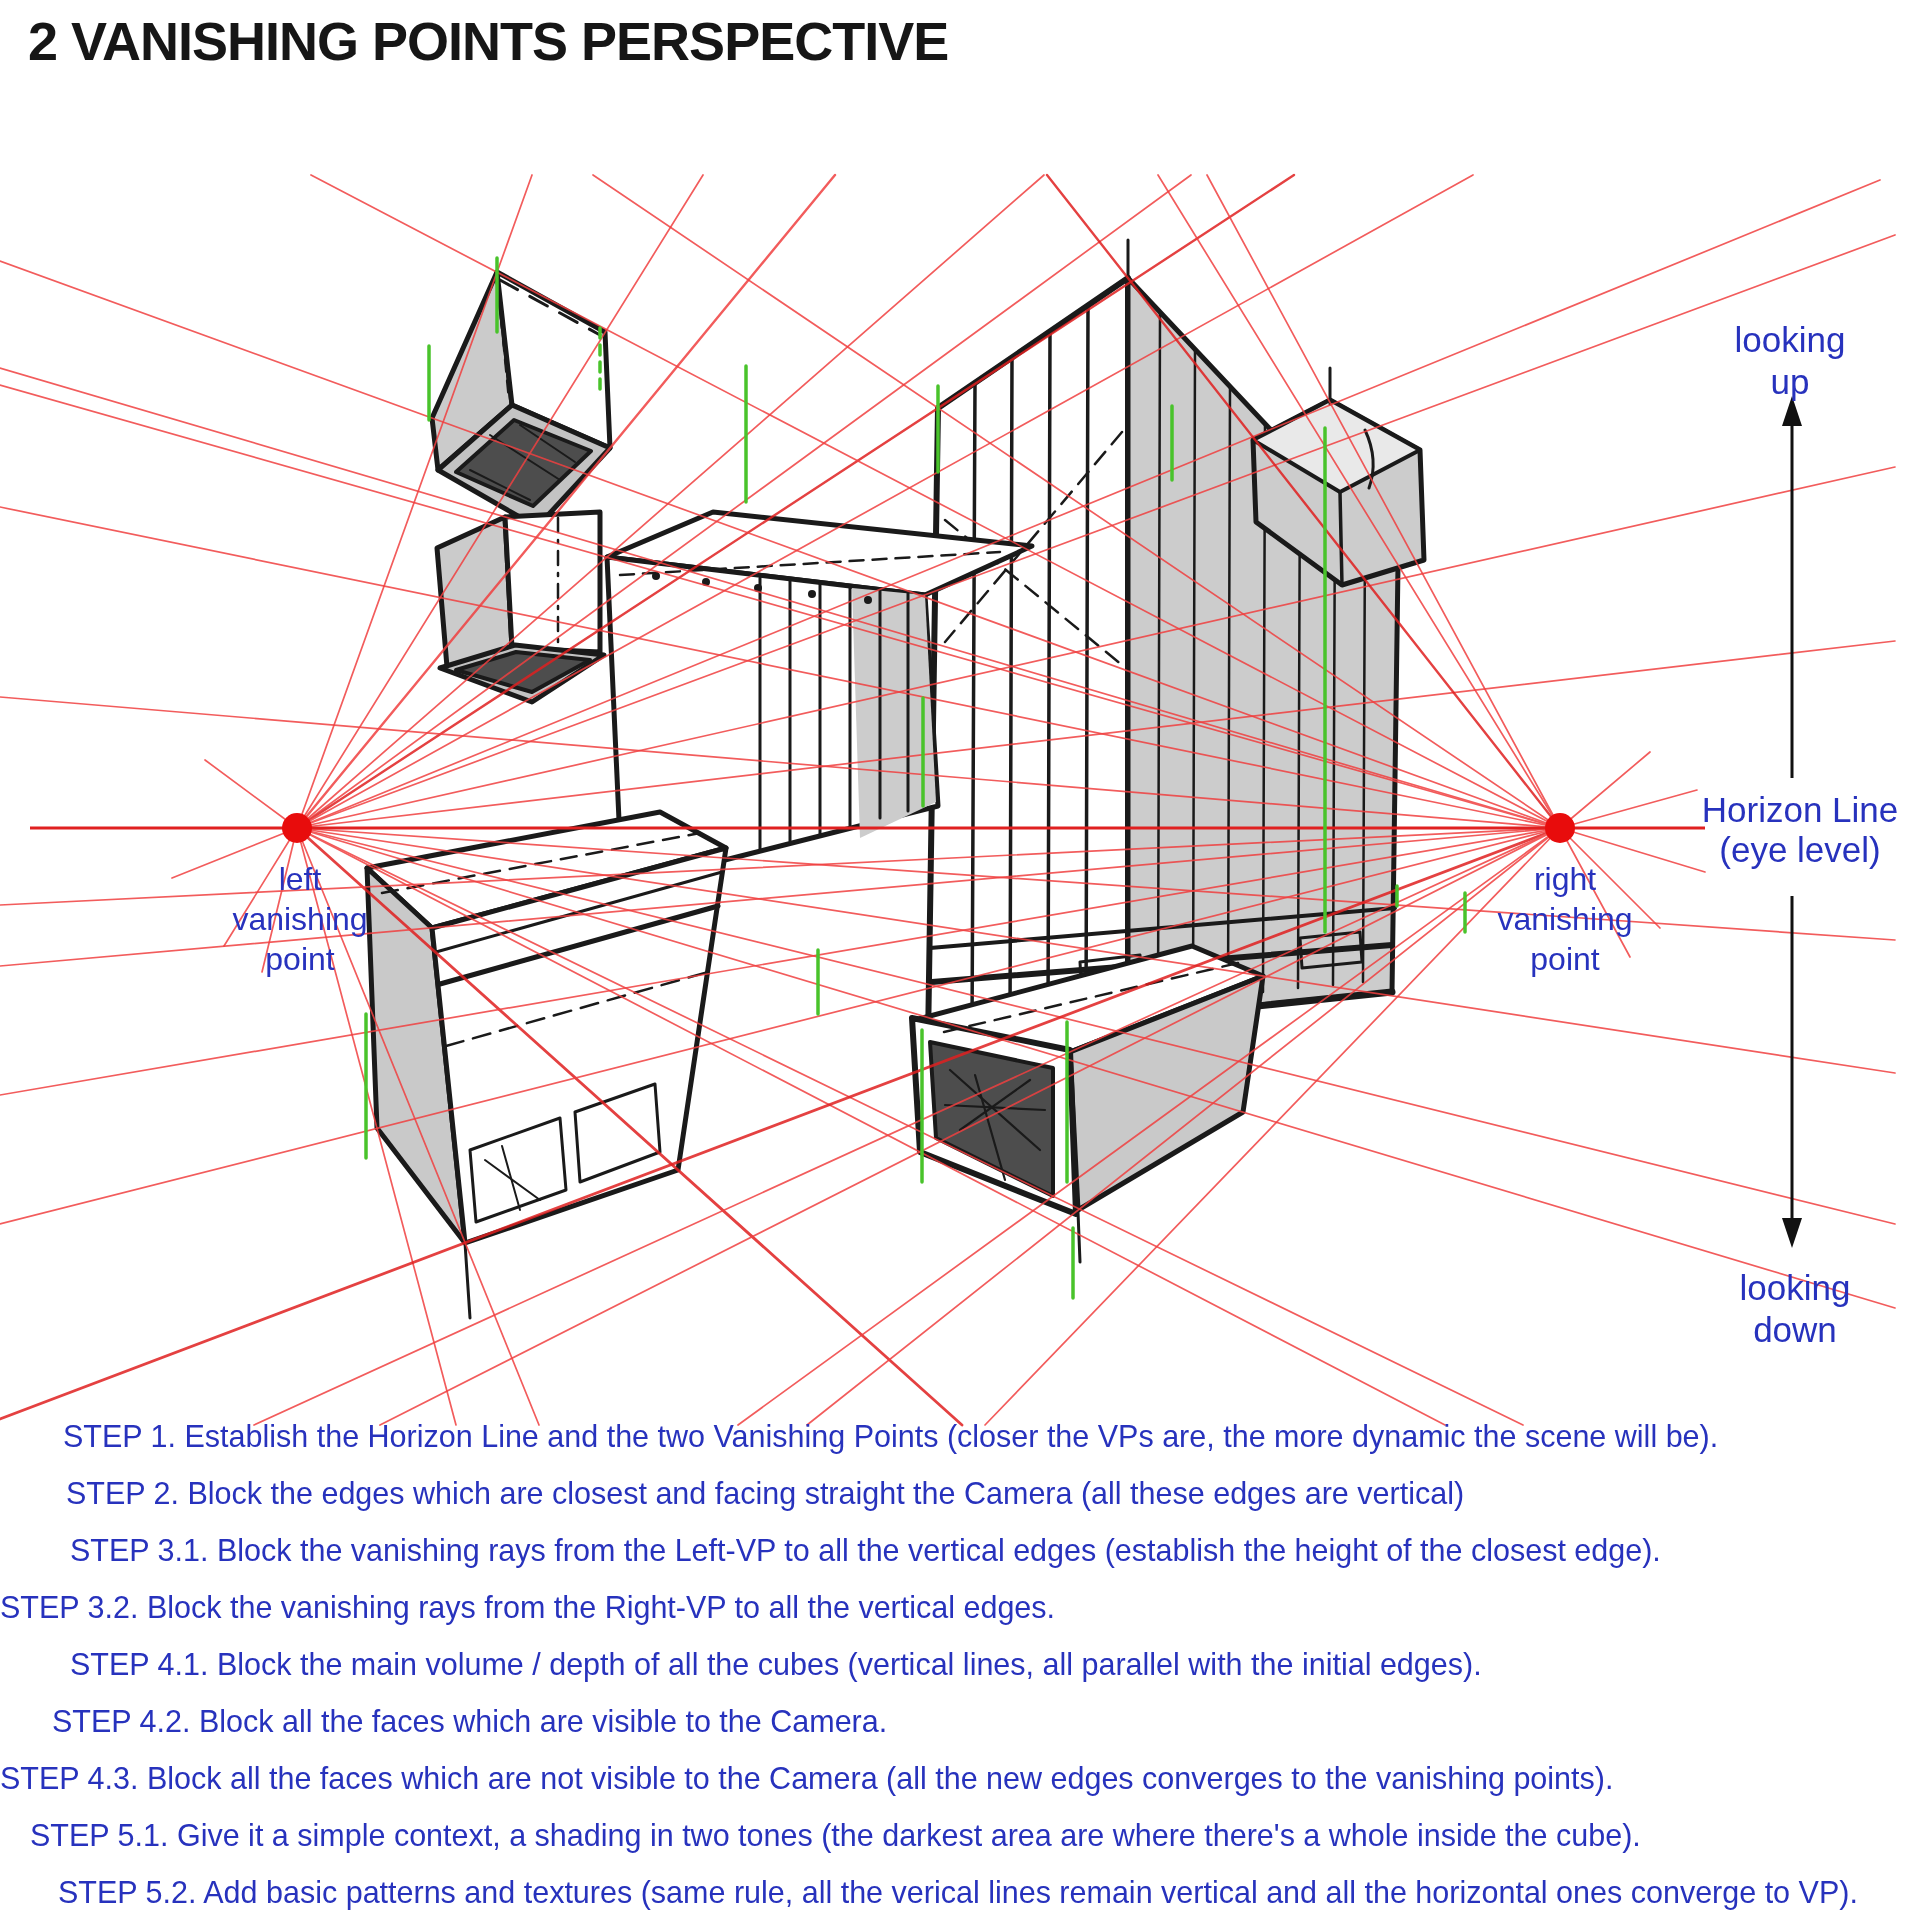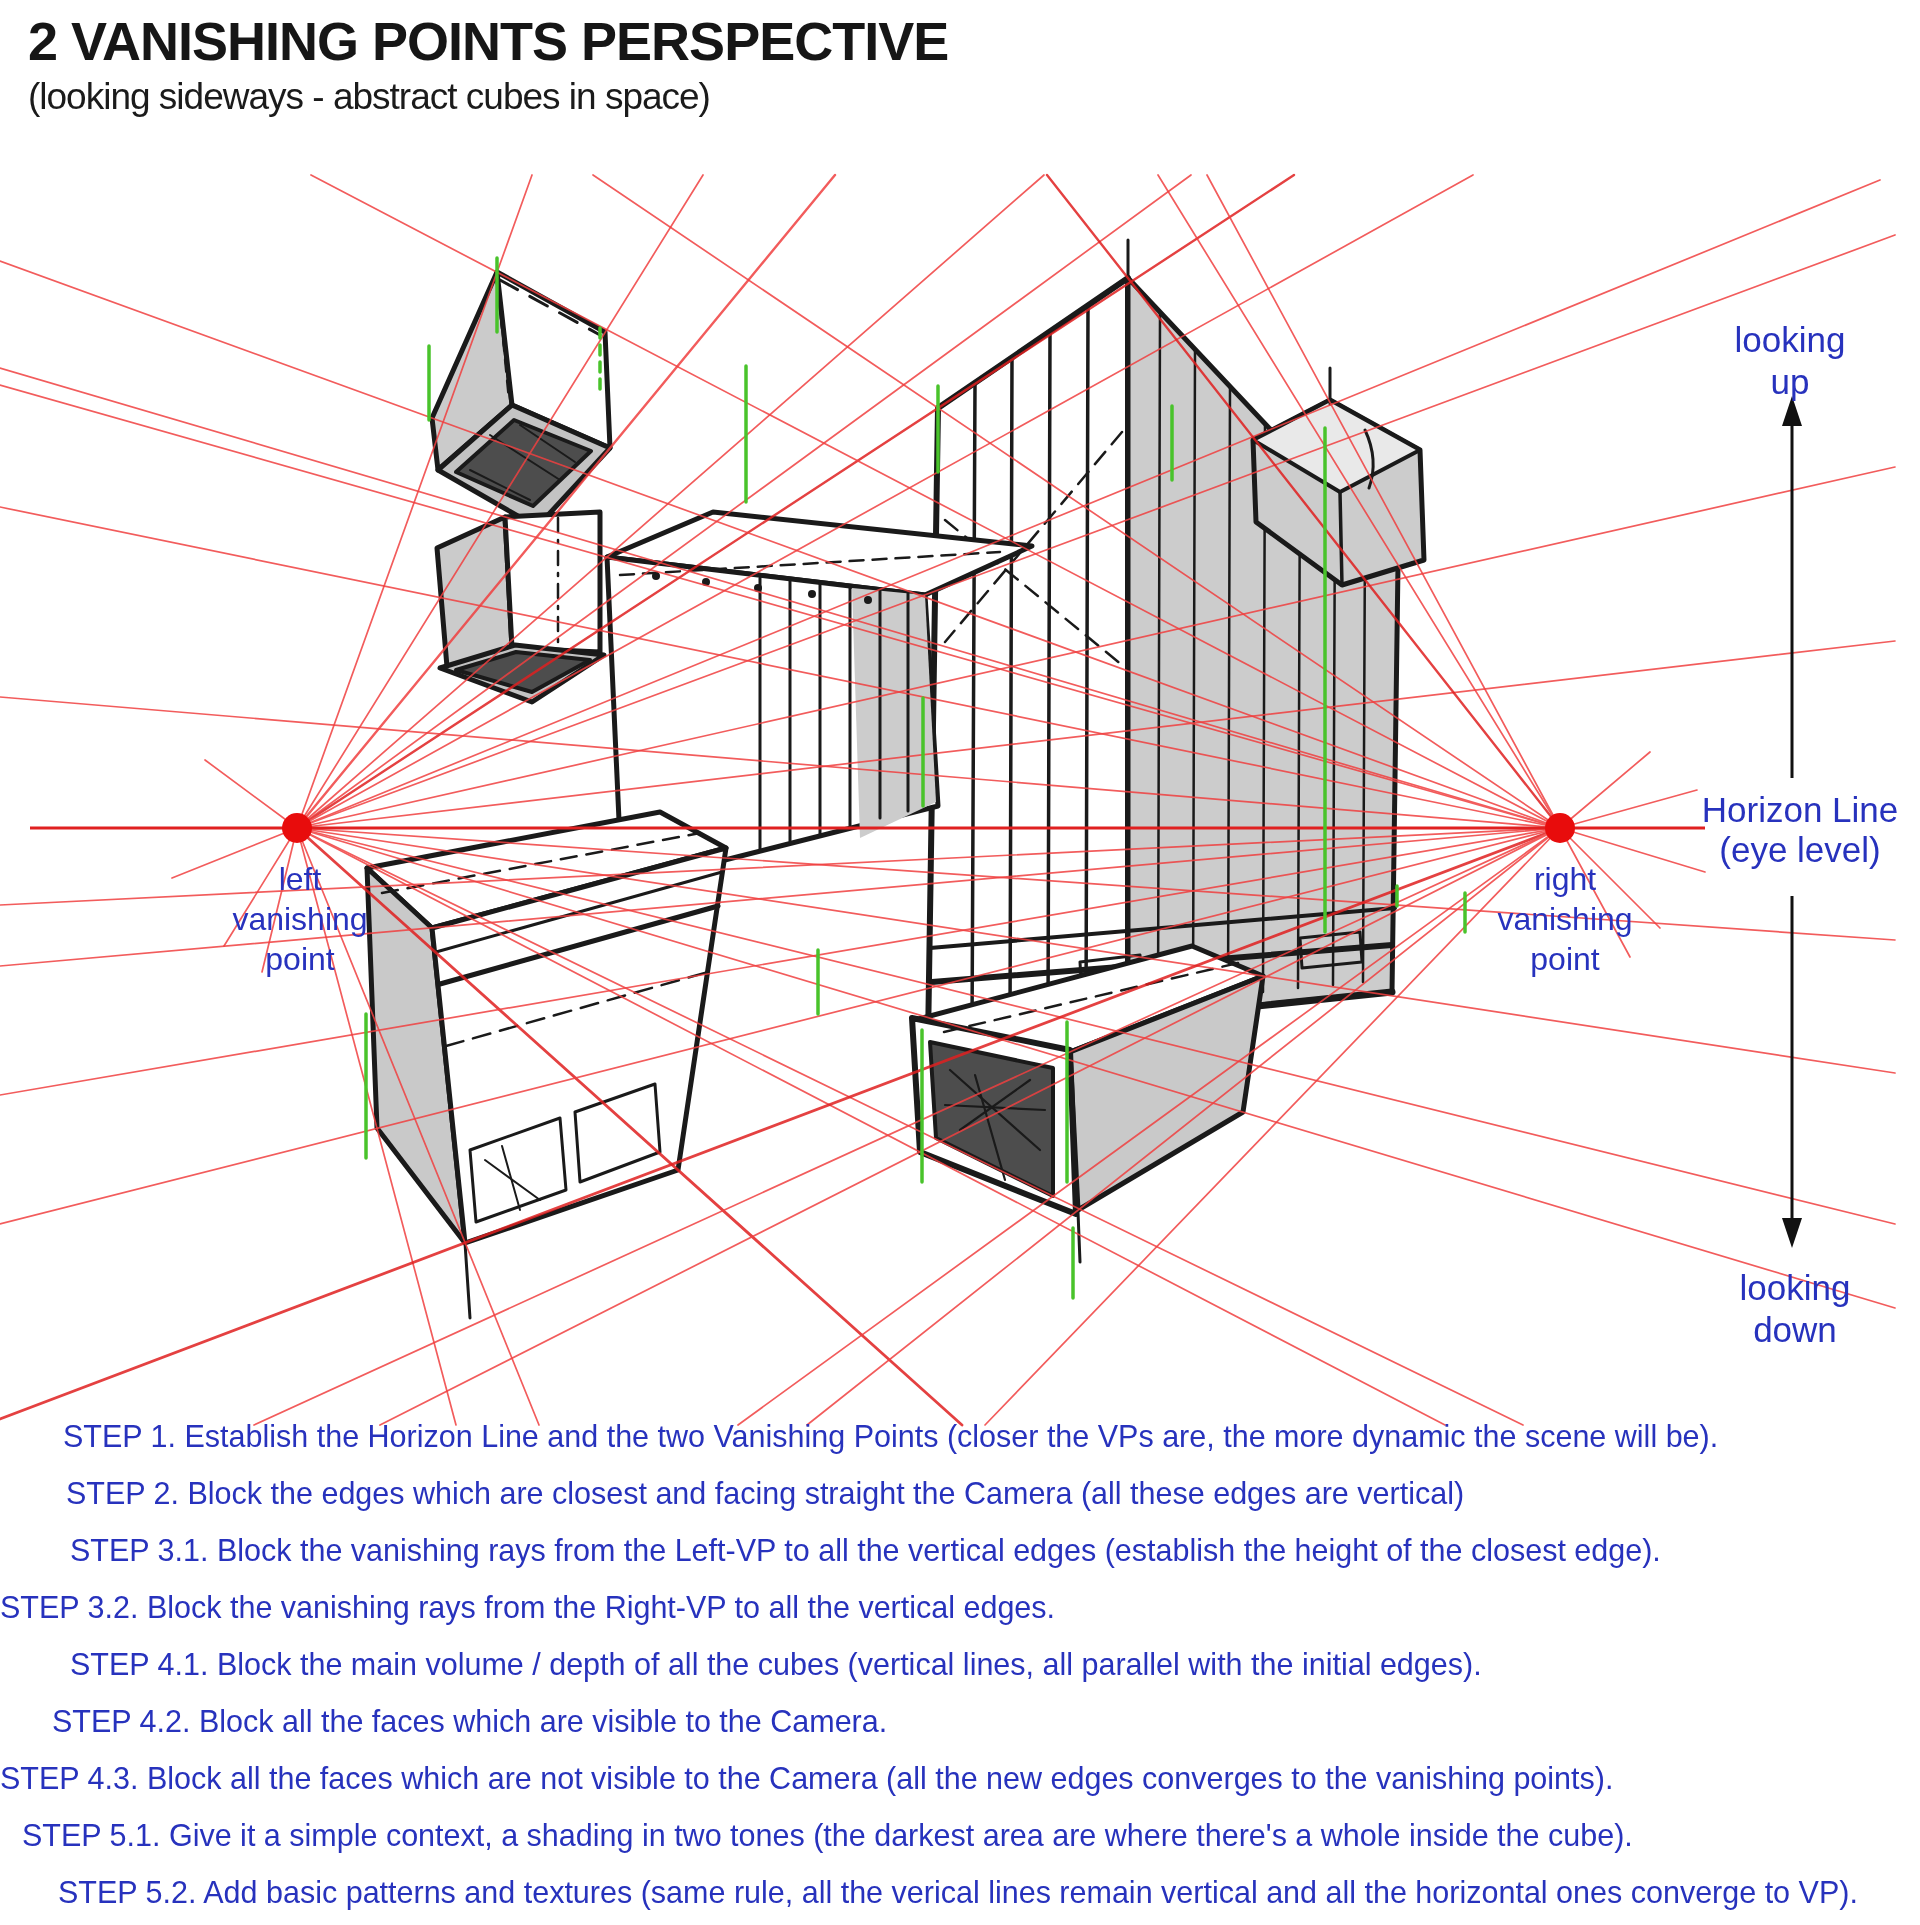--- a/index.html
+++ b/index.html
@@ -14,21 +14,20 @@
   .step{font-size:30.5px;line-height:57px;white-space:nowrap;color:#2732bd;}
   .lbl{font-family:"Liberation Sans", sans-serif;}
 </style>
 </head>
 <body>
 
 <div class="stage">
 
   <div class="title-block">
     <div class="title">2 VANISHING POINTS PERSPECTIVE</div>
-    <div class="subtitle">(looking sideways - abstract cubes in space)</div>
   </div>
 
   <svg viewBox="0 0 1920 1925" width="1920" height="1925">
 
     <g stroke="#1a1a1a" stroke-linejoin="round" stroke-linecap="round">
 
       <g>
         <polygon points="938,408 1128,278 1128,1018 928,1042" fill="#ffffff" stroke-width="6"></polygon>
         <polygon points="1128,278 1398,565 1392,992 1128,1018" fill="#cccccc" stroke-width="5"></polygon>
         <g stroke-width="3.5">
@@ -256,17 +255,17 @@
   </svg>
 
   <div class="steps">
     <div class="step" style="margin-left:63px">STEP 1. Establish the Horizon Line and the two Vanishing Points (closer the VPs are, the more dynamic the scene will be).</div>
     <div class="step" style="margin-left:66px">STEP 2. Block the edges which are closest and facing straight the Camera (all these edges are vertical)</div>
     <div class="step" style="margin-left:70px">STEP 3.1. Block the vanishing rays from the Left-VP to all the vertical edges (establish the height of the closest edge).</div>
     <div class="step" style="">STEP 3.2. Block the vanishing rays from the Right-VP to all the vertical edges.</div>
     <div class="step" style="margin-left:70px">STEP 4.1. Block the main volume / depth of all the cubes (vertical lines, all parallel with the initial edges).</div>
     <div class="step" style="margin-left:52px">STEP 4.2. Block all the faces which are visible to the Camera.</div>
     <div class="step" style="">STEP 4.3. Block all the faces which are not visible to the Camera (all the new edges converges to the vanishing points).</div>
-    <div class="step" style="margin-left:22px">STEP 5.1. Give it a simple context, a shading in two tones (the darkest area are where there's a whole inside the cube).</div>
+    <div class="step" style="margin-left:30px">STEP 5.1. Give it a simple context, a shading in two tones (the darkest area are where there's a whole inside the cube).</div>
     <div class="step" style="margin-left:58px">STEP 5.2. Add basic patterns and textures (same rule, all the verical lines remain vertical and all the horizontal ones converge to VP).</div>
   </div>
 
 </div>
 
 </body></html>

